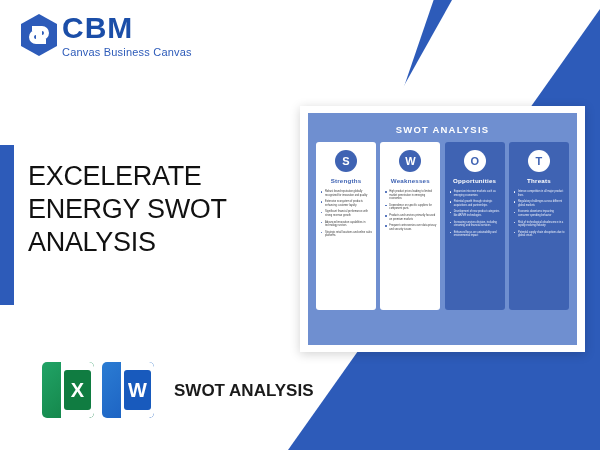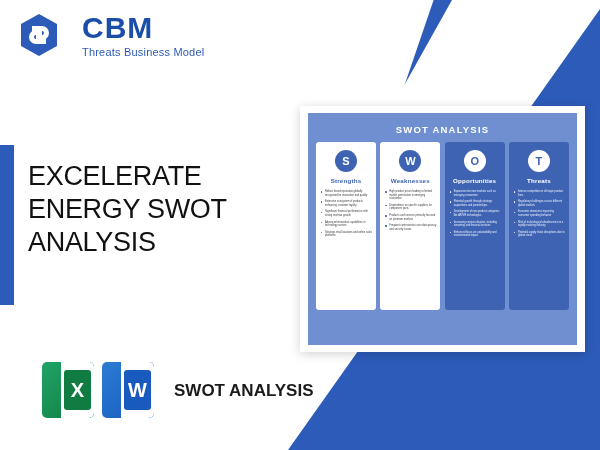--- a/index.html
+++ b/index.html
@@ -23,21 +23,21 @@
     background:#ffffff;
     clip-path:polygon(63% 0, 100% 0, 100% 2%, 22% 100%, 0% 100%);
   }
   .left-accent{
     position:absolute;left:0;top:145px;width:14px;height:160px;background:#2d5bb9;
   }
 
   
   .logo-wrap{position:absolute;left:16px;top:12px;display:flex;align-items:flex-start;}
   .logo-mark{width:46px;height:46px;flex:0 0 46px;}
-  .logo-text{margin-left:20px;}
+  .logo-text{margin-left:0;}
   .logo-title{
     font-size:30px;font-weight:bold;color:#1b4ea8;letter-spacing:1px;line-height:32px;
     font-family:"Liberation Sans", sans-serif;
   }
   .logo-sub{
     font-size:11px;color:#2d5bb9;letter-spacing:0.2px;margin-top:2px;
   }
 
   
   .main-title{
@@ -127,21 +127,21 @@
   <div class="logo-wrap">
     <div class="logo-mark">
       <svg width="46" height="46" viewBox="0 0 46 46">
         <path d="M23 2 L41 12 L41 34 L23 44 L5 34 L5 12 Z" fill="#2d5bb9"></path>
         <path d="M16 14 h10 a7 7 0 0 1 0 14 h-6 v-5 h6 a2 2 0 0 0 0-4 h-10 z" fill="#ffffff"></path>
         <path d="M30 32 h-10 a7 7 0 0 1 0-14 h6 v5 h-6 a2 2 0 0 0 0 4 h10 z" fill="#ffffff"></path>
       </svg>
     </div>
     <div class="logo-text">
       <div class="logo-title">CBM</div>
-      <div class="logo-sub">Threats Business Model</div>
+      <div class="logo-sub">Canvas Business Canvas</div>
     </div>
   </div>
 
   <div class="main-title">EXCELERATE ENERGY SWOT ANALYSIS</div>
 
   <div class="footer">
     <div class="office-icon oi-excel">
       <div class="oi-sheet"></div>
       <div class="oi-inner excel">X</div>
     </div>

